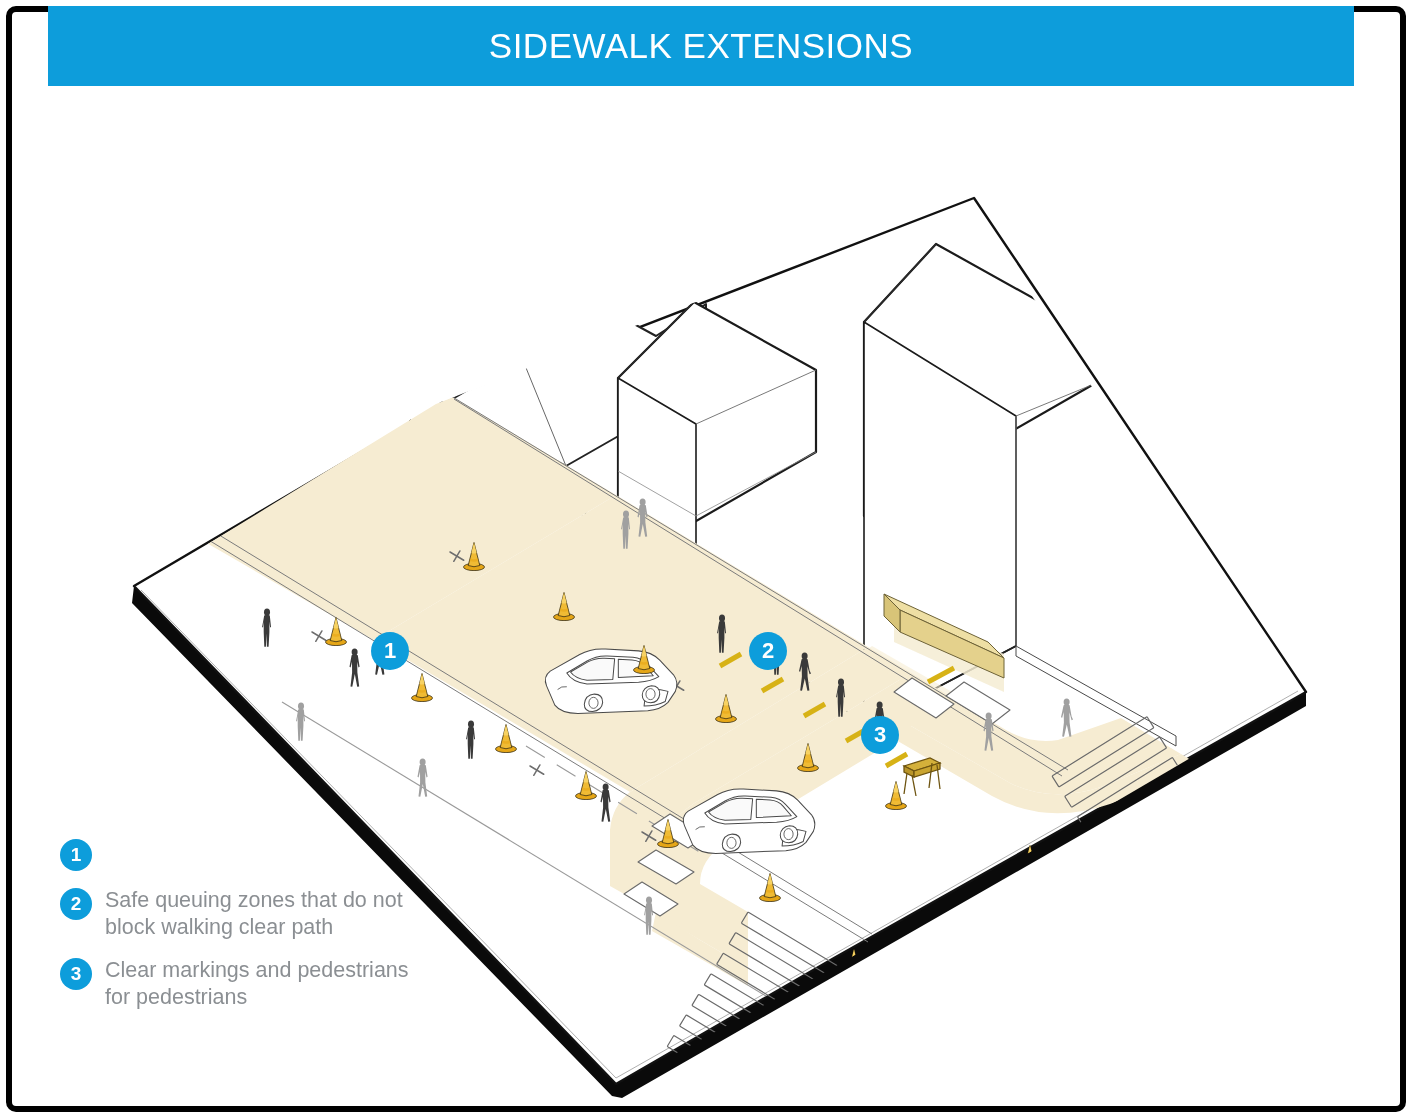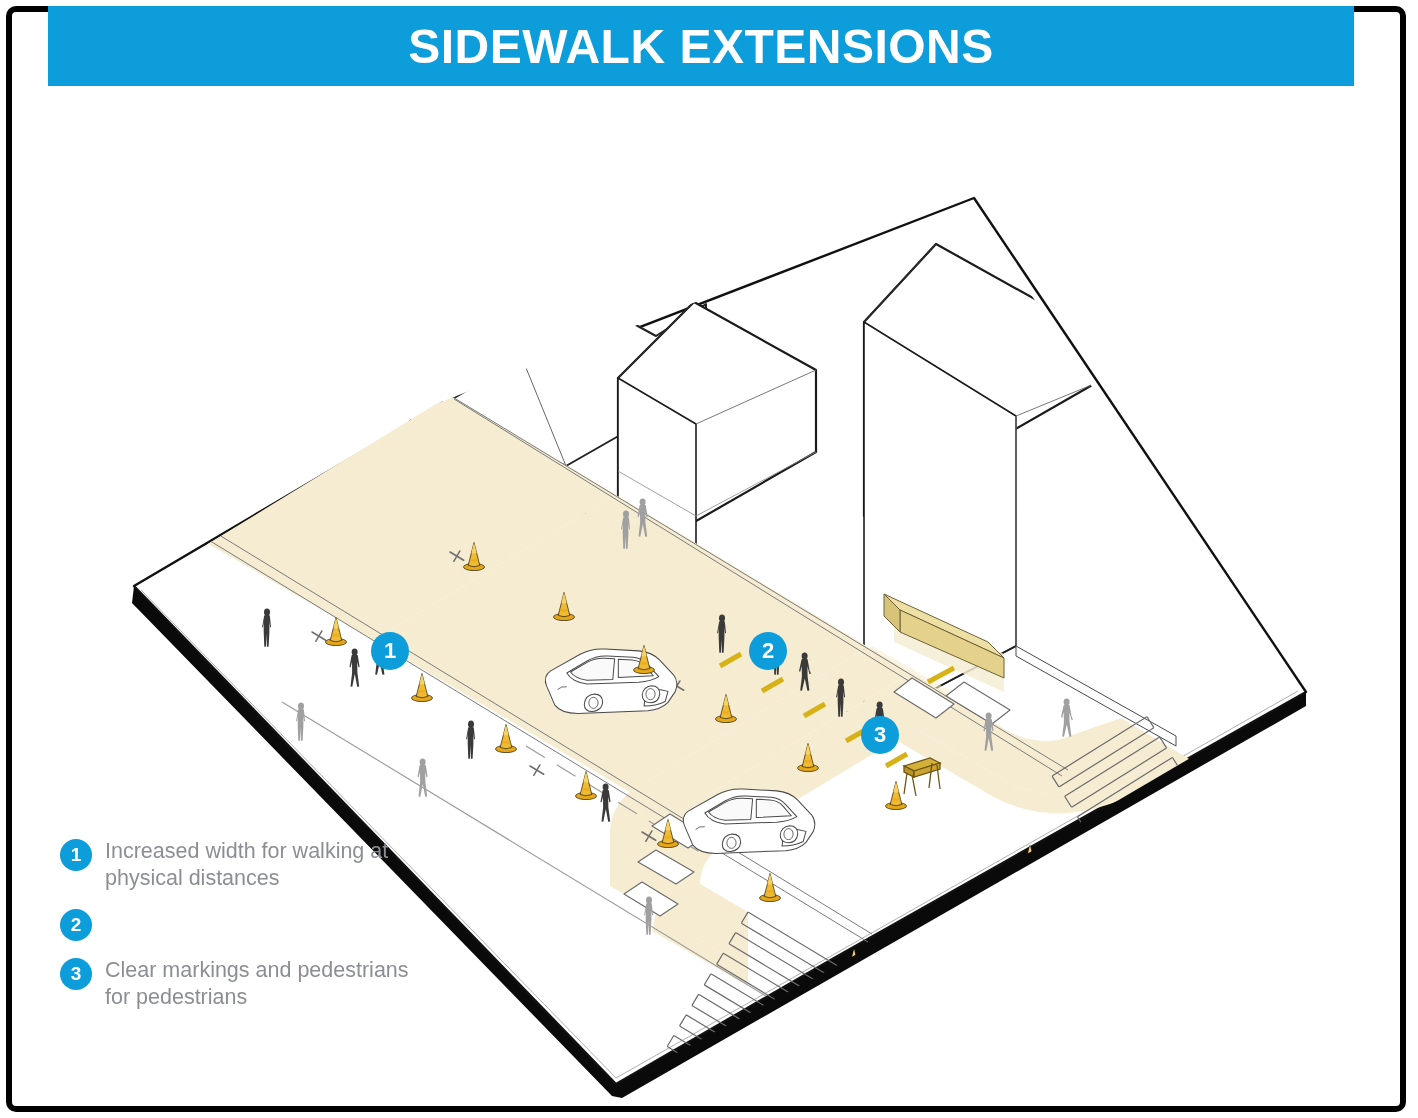--- a/index.html
+++ b/index.html
@@ -28,22 +28,22 @@
   #banner{
     position:absolute;
     left:48px;top:6px;
     width:1306px;height:80px;
     background:#0d9ddb;
     display:flex;align-items:center;justify-content:center;
     z-index:6;
   }
   #banner-title{
     color:#ffffff;
-    font-size:48px;
-    font-weight:bold;
+    font-size:35px;
+    font-weight:normal;
     letter-spacing:0.5px;
     font-family:"Liberation Sans", sans-serif;
   }
   
   #scene{
     position:absolute;
     left:6px;top:86px;
     width:1400px;height:1020px;
     overflow:hidden;
   }
@@ -358,26 +358,26 @@
   </div>
   <div class="marker" style="left:861px;top:716px;">
     <span>3</span>
   </div>
 
   <div id="legend">
     <div class="legend-row">
       <div class="legend-badge">
         <span>1</span>
       </div>
-      <div class="legend-text">Increased width for walking at physical distances</div>
     </div>
     <div class="legend-row">
       <div class="legend-badge">
         <span>2</span>
       </div>
+      <div class="legend-text">Safe queuing zones that do not block walking clear path</div>
     </div>
     <div class="legend-row">
       <div class="legend-badge">
         <span>3</span>
       </div>
       <div class="legend-text">Clear markings and pedestrians for pedestrians</div>
     </div>
   </div>
 </div>
 

